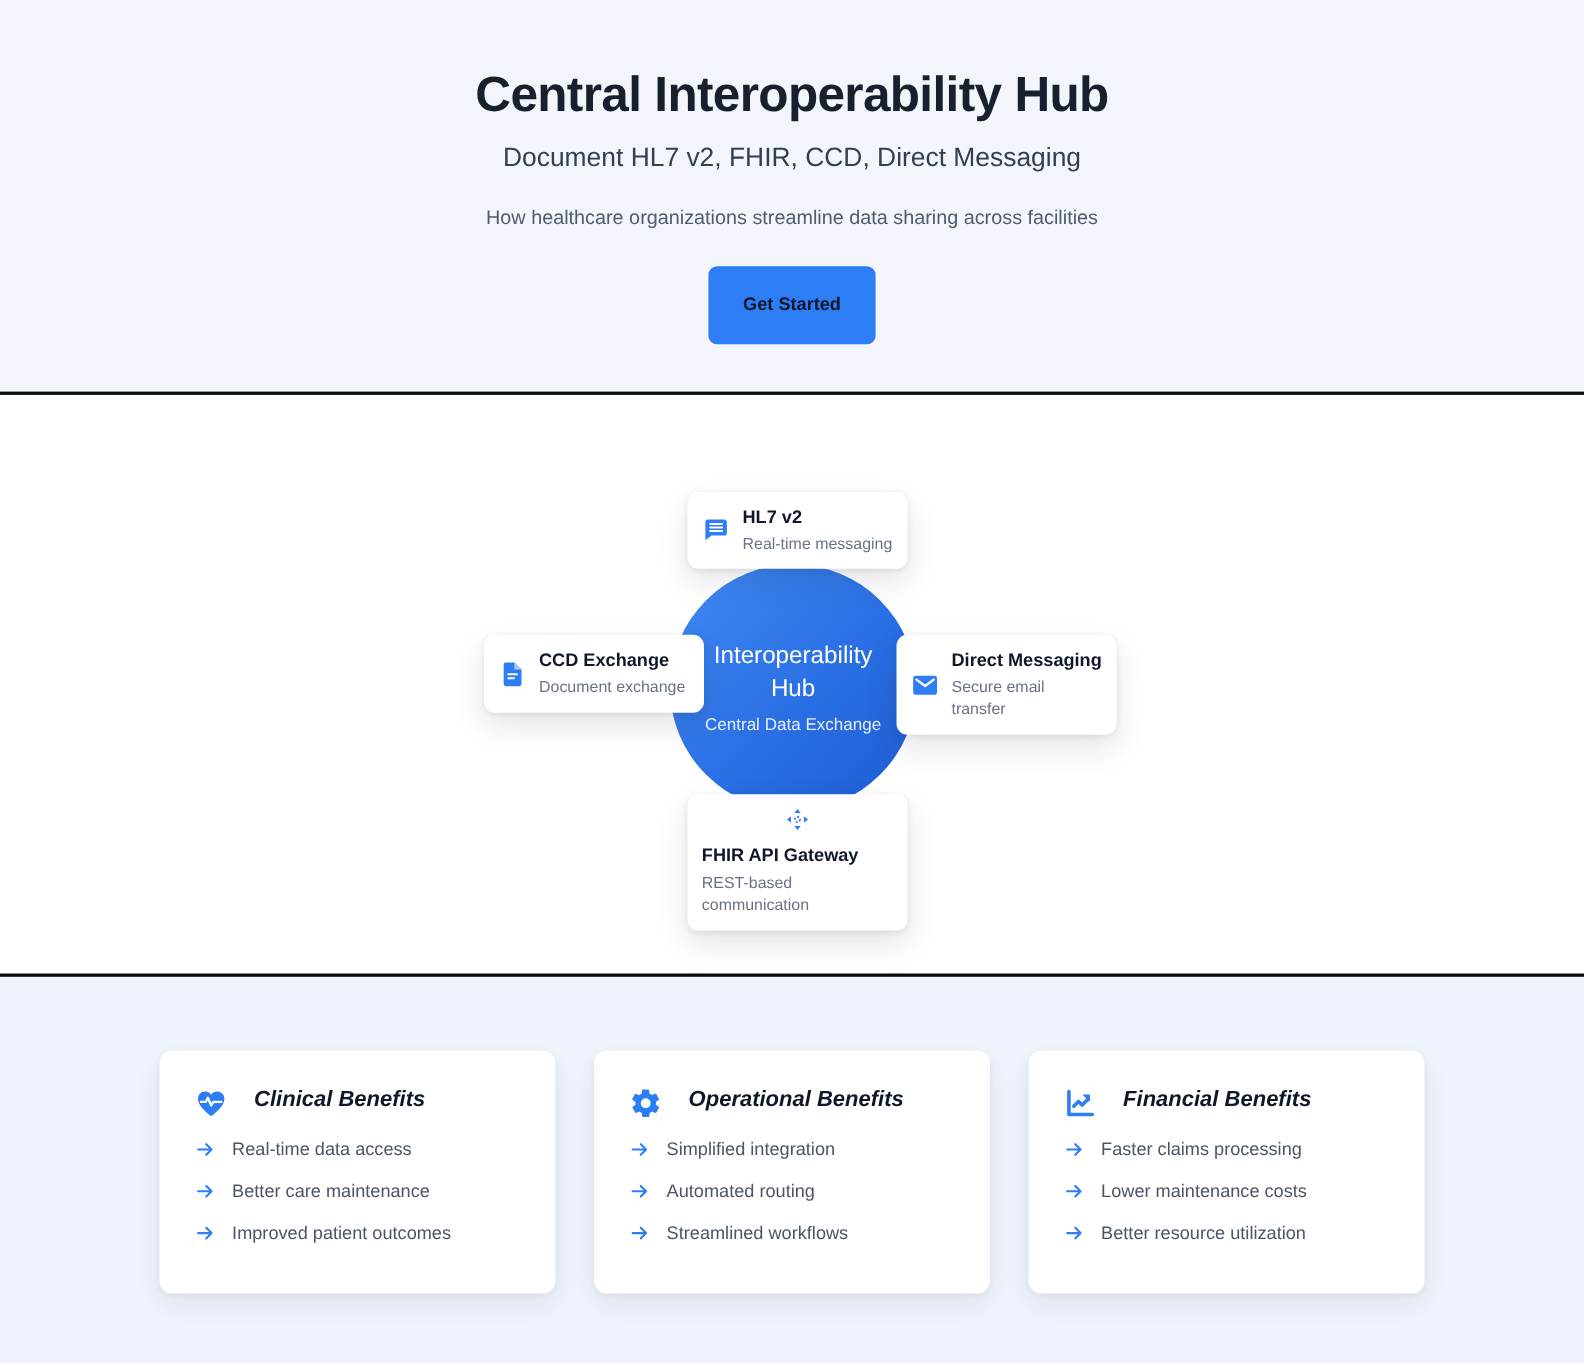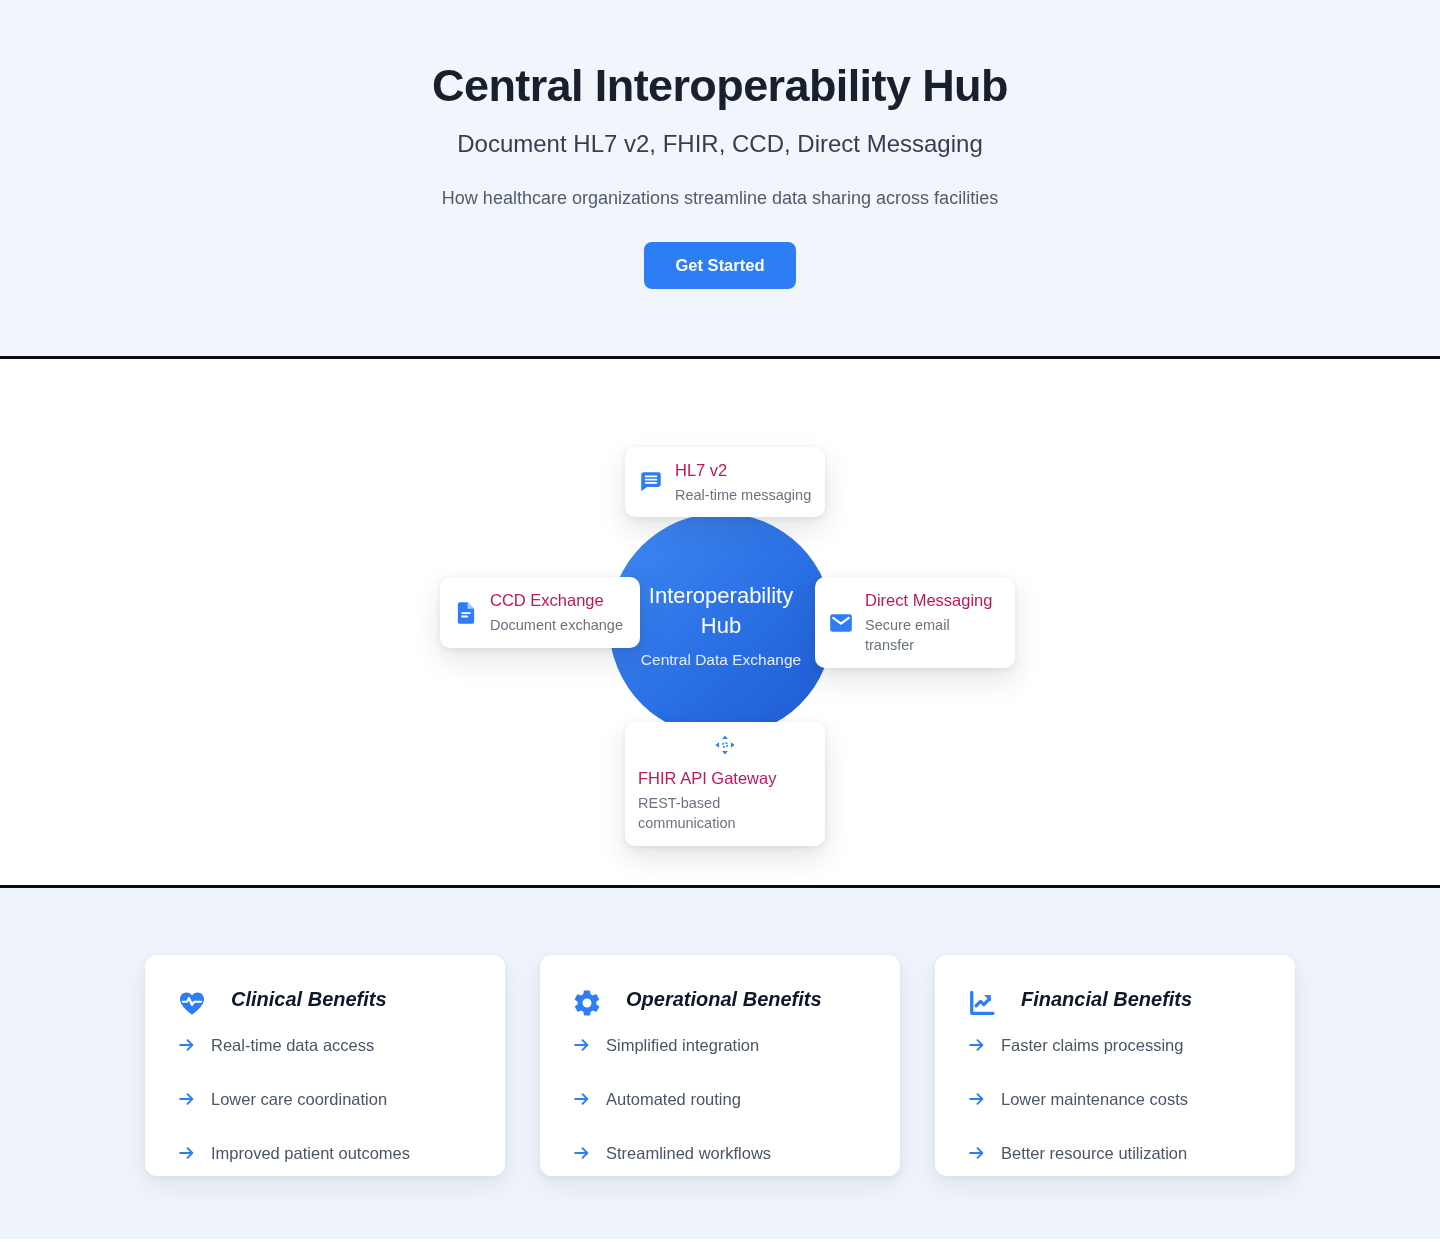--- a/index.html
+++ b/index.html
@@ -24,24 +24,24 @@
     margin-top:21px;
     font-size:24px; font-weight:500; color:#333e4f;
   }
   .hero .desc {
     margin-top:30px;
     font-size:18px; font-weight:400; color:#515c6b;
   }
   .cta {
     margin-top:33px;
     display:inline-block;
-    background:#2d7df5; color:#ffffff;
+    background:#2d7df5; color:#0f172a;
     border:none; border-radius:8px;
     font-family:inherit; font-size:16.5px; font-weight:600;
-    padding:14px 32px; cursor:pointer;
+    padding:26px 32px; cursor:pointer;
   }
 
   
   .diagram {
     position:relative; height:532px; background:#ffffff;
     border-top:3px solid #0b0c0e; border-bottom:3px solid #0b0c0e;
   }
   .hub {
     position:absolute; left:609px; top:154px;
     width:224px; height:224px; border-radius:50%;
@@ -64,39 +64,39 @@
     display:flex; align-items:center; gap:11px;
     padding:12px 13px;
   }
   .node-top    { left:625px; top:88px;  width:200px; min-height:64px;  }
   .node-left   { left:440px; top:218px; width:200px; min-height:71px;  }
   .node-right  { left:815px; top:218px; width:200px; min-height:91px;  }
   .node-bottom { left:625px; top:363px; width:200px; min-height:110px;flex-direction:column; }
   .node-icon { flex:0 0 auto; display:flex; }
   .node-icon svg { width:26px; height:26px; display:block; }
   .node-bottom .node-icon svg { width:22px; height:22px; }
-  .node-title { font-size:16.5px; font-weight:400; color:#be185d; line-height:1.45; }
+  .node-title { font-size:16.5px; font-weight:700; color:#0f172a; line-height:1.45; }
   .node-desc  { font-size:14.5px; font-weight:400; color:#6a7383; line-height:1.4; margin-top:2px; }
 
   
   .benefits { height:351px; background:#eff3fb; }
   .bwrap {
     display:flex; justify-content:space-between;
     margin:0 145px; padding-top:67px;
   }
   .bcard {
     width:360px; height:221px; background:#ffffff; border-radius:12px;
     box-shadow:0 10px 26px rgba(30,41,59,0.07), 0 2px 6px rgba(30,41,59,0.05);
     padding:33px 32px 0;
   }
   .bhead { display:flex; align-items:flex-start; gap:24px;font-style:italic; }
   .bhead h3 { font-size:20px; font-weight:700; color:#0f1828; }
   .bicon { display:flex; }
   .bicon svg { width:30px; height:30px; display:block; }
-  .blist { list-style:none; margin-top:17px; display:flex; flex-direction:column; gap:34px; }
+  .blist { list-style:none; margin-top:17px; display:flex; flex-direction:column; gap:18px; }
   .bitem { display:flex; align-items:center; gap:14px; font-size:16.5px; color:#4a5566; }
   .arrow { display:flex; }
   .arrow svg { width:20px; height:20px; display:block; }
 </style>
 </head>
 <body>
 
 <div class="page">
 
   <section class="hero">
@@ -199,21 +199,21 @@
                 </svg>
             </span>
             <span>Real-time data access</span>
           </li>
           <li class="bitem">
             <span class="arrow">
               <svg viewBox="0 0 24 24">
                   <path d="M3.8 12h14.4M12.6 6.2 18.4 12l-5.8 5.8" stroke="#2d7df5" stroke-width="2.3" fill="none" stroke-linecap="round" stroke-linejoin="round"></path>
                 </svg>
             </span>
-            <span>Lower care coordination</span>
+            <span>Better care maintenance</span>
           </li>
           <li class="bitem">
             <span class="arrow">
               <svg viewBox="0 0 24 24">
                   <path d="M3.8 12h14.4M12.6 6.2 18.4 12l-5.8 5.8" stroke="#2d7df5" stroke-width="2.3" fill="none" stroke-linecap="round" stroke-linejoin="round"></path>
                 </svg>
             </span>
             <span>Improved patient outcomes</span>
           </li>
         </ul>

